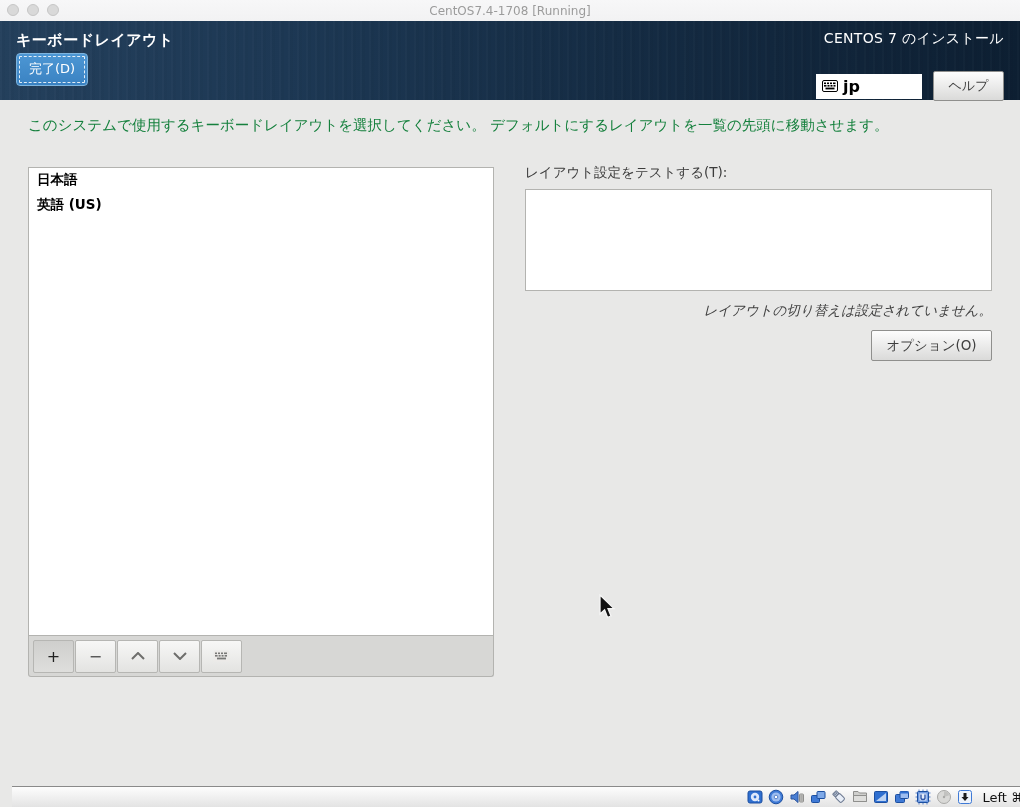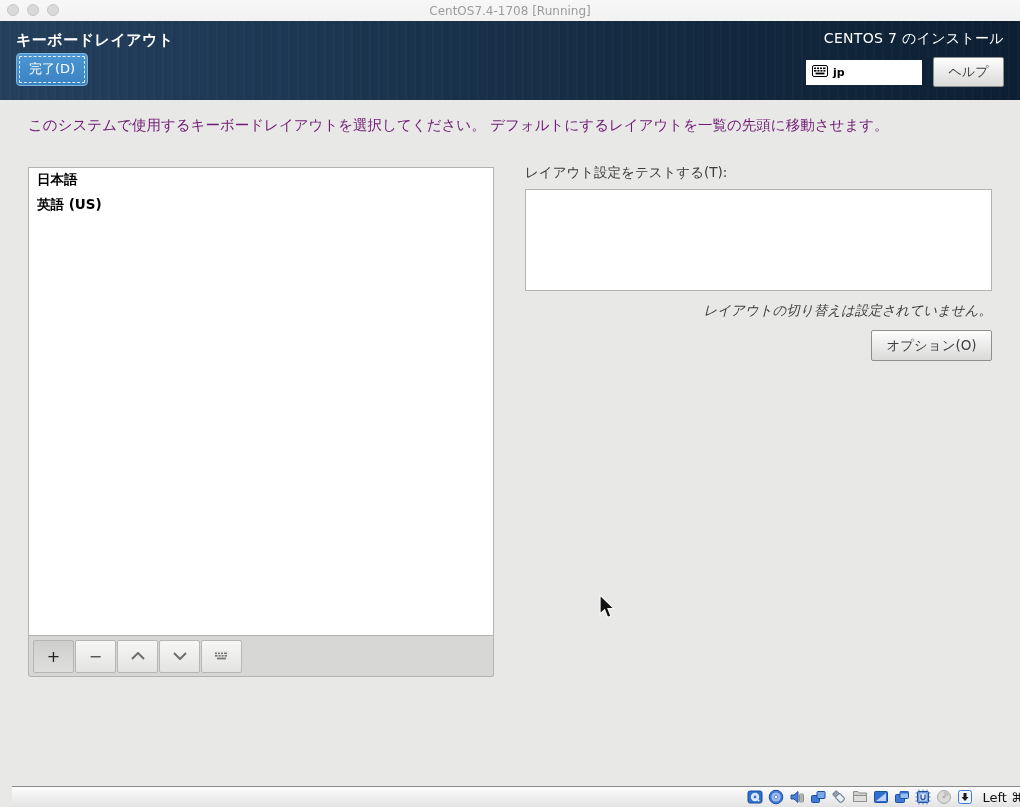--- a/index.html
+++ b/index.html
@@ -18,31 +18,31 @@
     background:linear-gradient(90deg,#24405c 0%,#1d3854 28%,#152c44 60%,#0d1f32 100%); }
   .header::before { content:""; position:absolute; inset:0;
     background:repeating-linear-gradient(90deg, rgba(255,255,255,0.035) 0 2px, rgba(0,0,0,0.05) 2px 5px, rgba(255,255,255,0) 5px 9px);
     opacity:.5; pointer-events:none; }
   .page-title { position:absolute; left:16px; top:10px; font-size:15px; font-weight:bold; letter-spacing:.5px; }
   .done-btn { position:absolute; left:16px; top:32px; padding:6px 12px 7px; font-size:13px; color:#fff;
     background:linear-gradient(#4d97d4,#3a82c2); border:1px solid #7db4de; border-radius:4px;
     outline:1px dashed rgba(255,255,255,.85); outline-offset:-4px; cursor:pointer;
     font-family:inherit; }
   .header-right { position:absolute; right:16px; top:9px; text-align:right; z-index:2; }
-  .install-label { font-size:14px; color:#fff; margin-bottom:9px; letter-spacing:.3px; }
+  .install-label { font-size:14px; color:#fff; margin-bottom:23px; letter-spacing:.3px; }
   .header-right-row { display:flex; gap:11px; align-items:center; }
-  .kbd-indicator { width:116px; height:25px; background:#fff; color:#000; display:flex; align-items:center;
-    padding-left:6px; gap:5px; font-size:11px; font-weight:bold; cursor:pointer; }
+  .kbd-indicator { width:106px; height:25px; background:#fff; color:#000; display:flex; align-items:center;
+    padding-left:6px; gap:5px; font-size:16px; font-weight:bold; cursor:pointer; }
   .gray-btn { background:linear-gradient(#fdfdfd,#dadad9); border:1px solid #8f8f8d; border-radius:2px;
     color:#3f3f3f; font-size:13px; cursor:pointer; font-family:inherit; }
   .help-btn { width:71px; height:30px; }
 
   
   .content { position:relative; height:685px; background:#e8e8e7; }
-  .instruction { position:absolute; left:28px; top:16px; right:16px; font-size:14.5px; color:#701a75; }
+  .instruction { position:absolute; left:28px; top:16px; right:16px; font-size:14.5px; color:#15803d; }
 
   .left-col { position:absolute; left:28px; top:67px; width:466px; }
   .layout-list { height:469px; background:#fff; border:1px solid #b3b3b0; overflow:hidden; }
   .layout-row { font-size:13.5px; color:#000; padding:3px 8px 4px; cursor:default;font-weight:bold; }
   .list-toolbar { height:41px; background:#d7d7d5; border:1px solid #b3b3b0; border-top:none;
     border-radius:0 0 3px 3px; display:flex; align-items:center; padding-left:4px; }
   .tb-btn { width:41px; height:33px; margin-right:1px; border:1px solid #b6b6b3; border-radius:2px;
     background:linear-gradient(#f7f7f6,#e3e3e1); color:#4a4a4a; font-size:16px; cursor:pointer;
     display:flex; align-items:center; justify-content:center; font-family:inherit; }
   .tb-btn.pressed { background:linear-gradient(#cfcfcd,#dededc); color:#222; }

